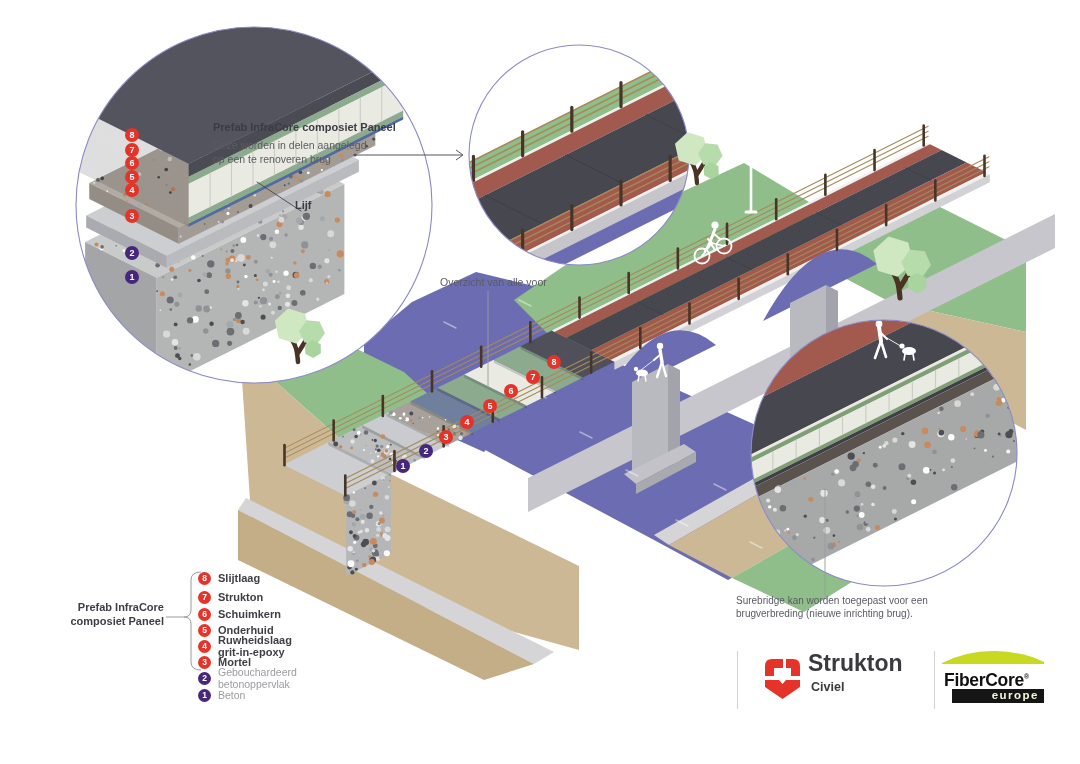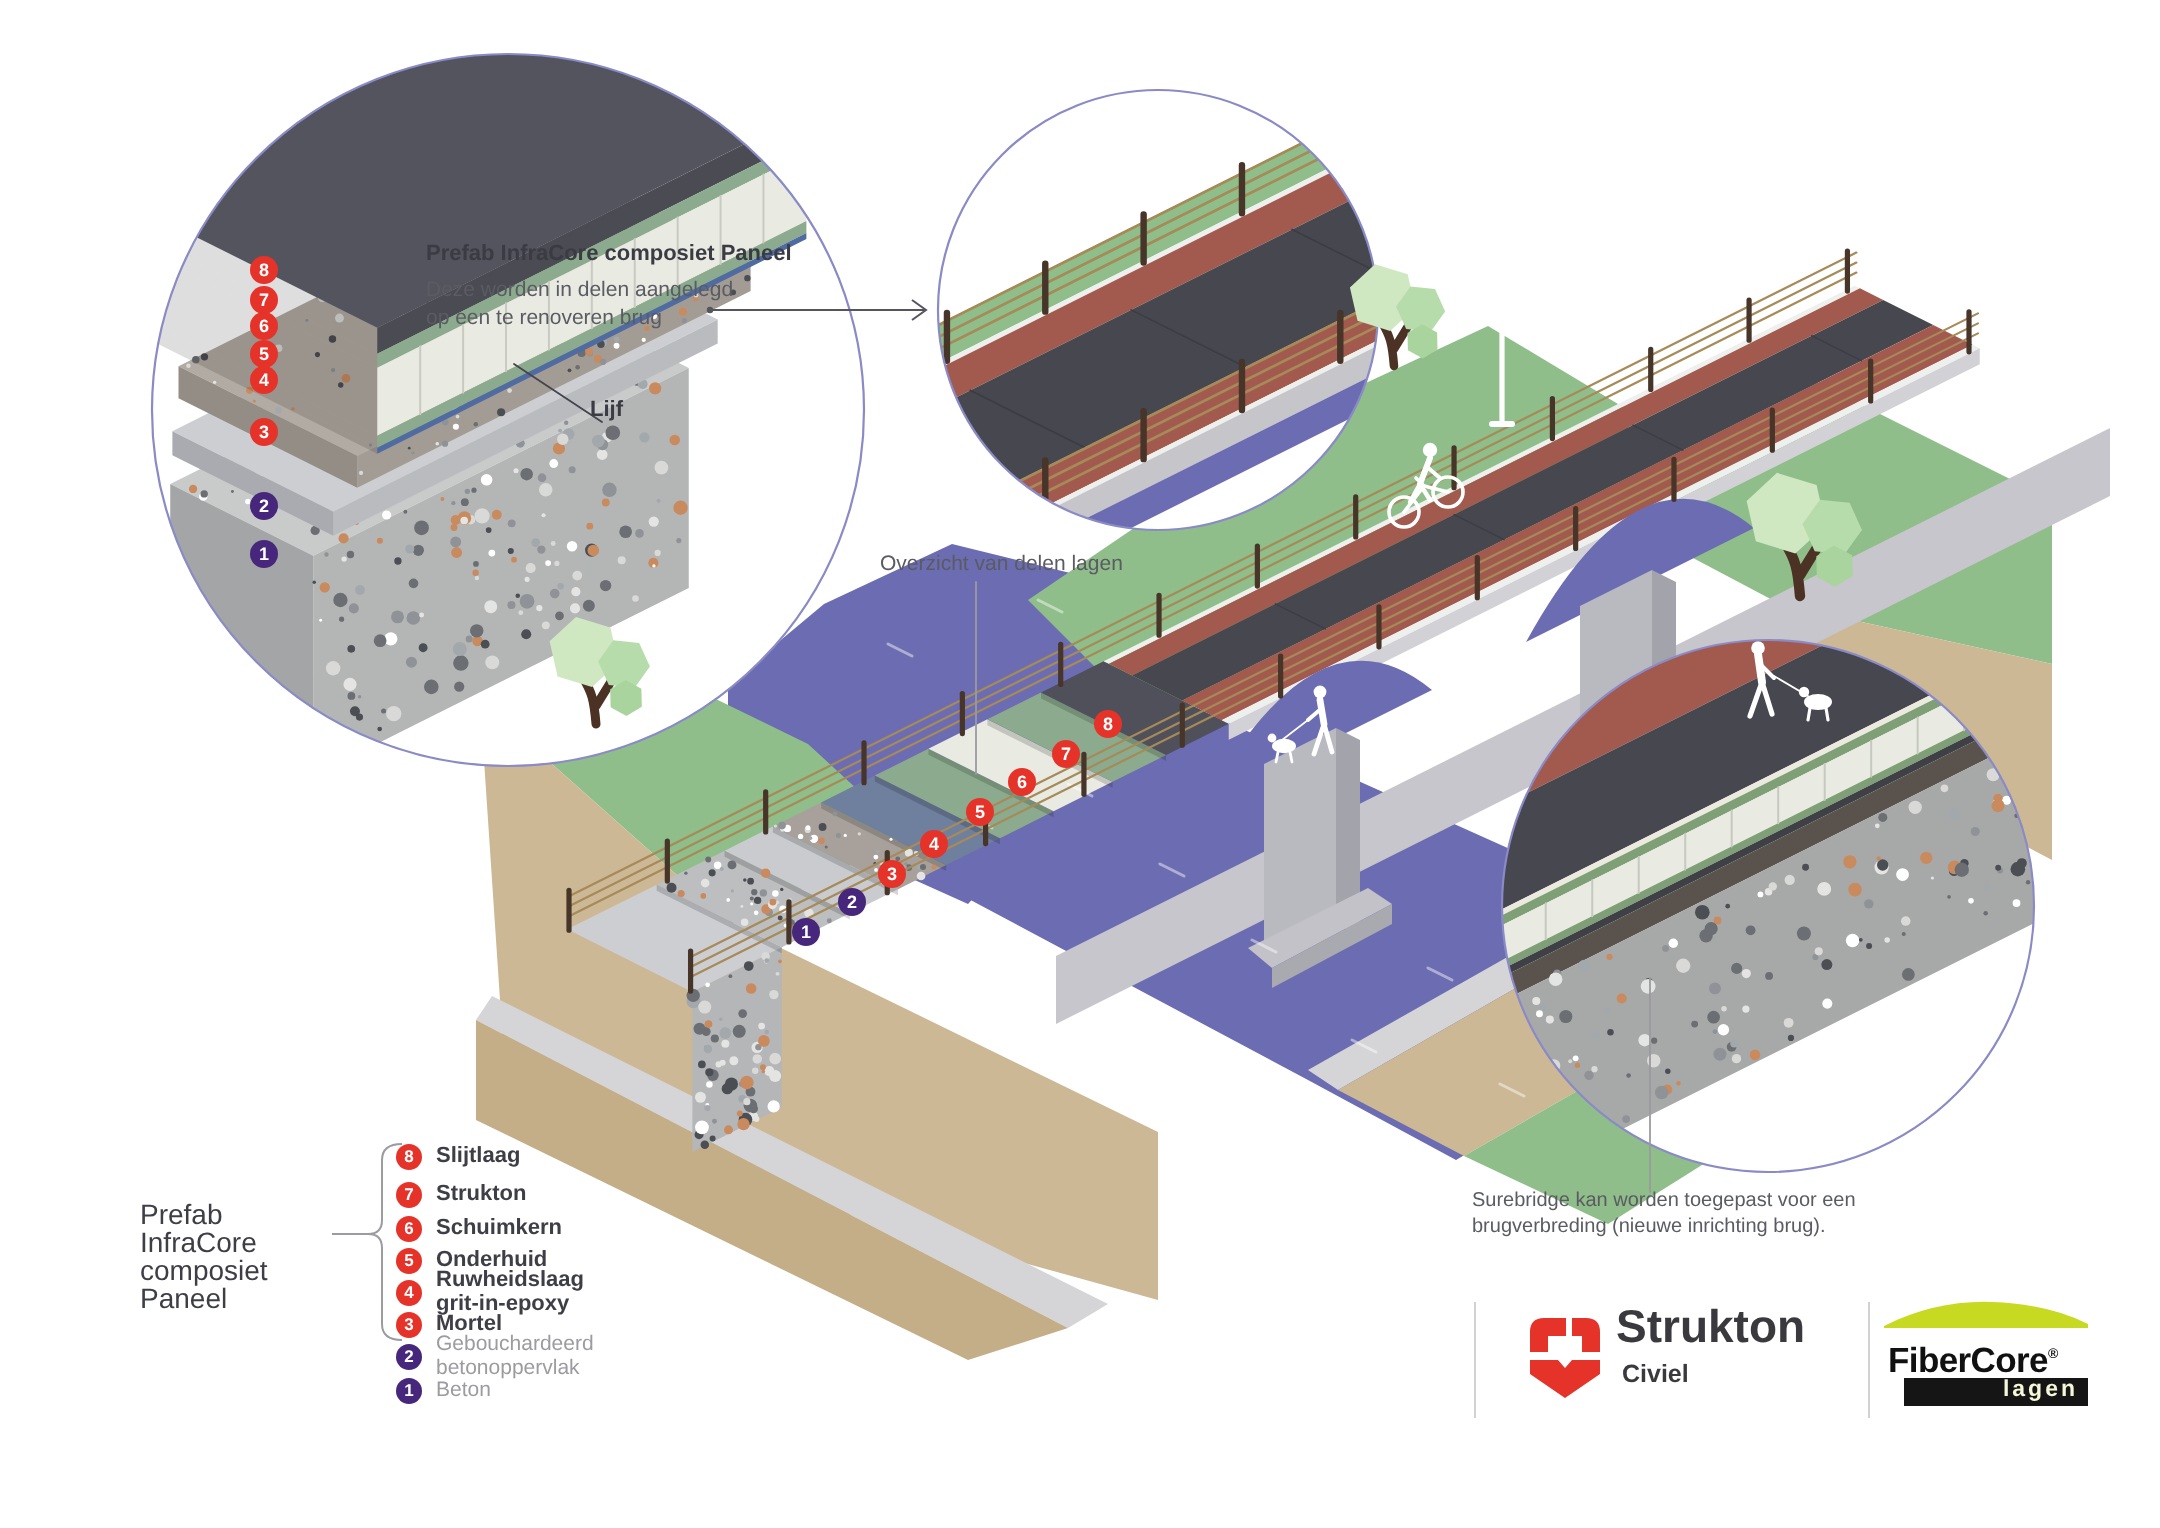--- a/index.html
+++ b/index.html
@@ -12,22 +12,22 @@
   .bdg{position:absolute;z-index:4;width:14px;height:14px;border-radius:50%;
        color:#fff;font-size:9px;font-weight:bold;line-height:14px;text-align:center;
        transform:translate(-50%,-50%);}
   
   #legend{position:absolute;left:184px;top:571px;z-index:3;}
   .leg-row{position:absolute;left:0;display:flex;align-items:center;height:14px;}
   .leg-bdg{width:13px;height:13px;border-radius:50%;color:#fff;font-size:8.5px;font-weight:bold;
            line-height:13px;text-align:center;flex:0 0 13px;}
   .leg-lab{margin-left:7px;font-size:11px;font-weight:bold;color:#3e3e46;}
   .leg-lab.muted{font-weight:normal;color:#9b9ba1;font-size:10.5px;}
-  #legend-title{position:absolute;left:56px;top:600px;width:94px;text-align:left;z-index:3;
-                font-size:14px;font-weight:normal;color:#3e3e46;line-height:14px;}
+  #legend-title{position:absolute;left:56px;top:600px;width:94px;text-align:right;z-index:3;
+                font-size:11px;font-weight:bold;color:#3e3e46;line-height:14px;}
   
   .divider{position:absolute;top:651px;width:1px;height:58px;background:#d2d2d5;z-index:3;}
   #sb{position:absolute;left:611px;top:653px;z-index:3;}
   #sb .name{font-size:20px;font-weight:bold;color:#55555a;letter-spacing:.3px;}
   #sb .tag{font-size:6.8px;color:#96969b;line-height:8.5px;margin-top:5px;}
   #strukton-name{position:absolute;left:794px;top:650px;font-size:23px;font-weight:bold;color:#3a3a3e;z-index:3;}
   #strukton-sub{position:absolute;left:797px;top:680px;font-size:12.5px;font-weight:bold;color:#3a3a3e;z-index:3;}
   #fc{position:absolute;left:928px;top:649px;width:102px;z-index:3;}
   #fc .fc-name{position:relative;font-size:17.5px;font-weight:bold;color:#111;
                letter-spacing:-.3px;padding-left:2px;line-height:17px;}
@@ -926,21 +926,21 @@
         <line x1="474" y1="291" x2="474" y2="387" stroke="#9a9aa0" stroke-width="0.9" stroke-linecap="round"></line>
         <line x1="811" y1="489" x2="811" y2="596" stroke="#9a9aa0" stroke-width="0.9" stroke-linecap="round"></line>
       </g>
 </svg>
 
 <div class="txt bold" style="left:199px;top:121px;font-size:11px;">Prefab InfraCore composiet Paneel</div>
 <div class="txt body" style="left:199px;top:139px;font-size:10.5px;">Deze worden in delen aangelegd</div>
 <div class="txt body" style="left:199px;top:153px;font-size:10.5px;">op een te renoveren brug</div>
 <div class="txt bold" style="left:281px;top:199px;font-size:11px;">Lijf</div>
 
-<div class="txt body" style="left:426px;top:276px;font-size:10.5px;">Overzicht van delen lagen</div>
+<div class="txt body" style="left:426px;top:276px;font-size:10.5px;">Overzicht van alle voor</div>
 
 <div class="txt body" style="left:722px;top:595px;font-size:10px;">Surebridge kan worden toegepast voor een</div>
 <div class="txt body" style="left:722px;top:608px;font-size:10px;">brugverbreding (nieuwe inrichting brug).</div>
 
 <div id="legend-title">
   <div>Prefab InfraCore</div>
   <div>composiet Paneel</div>
 </div>
 <svg class="txt" style="left:150px;top:566px;z-index:3;" width="46" height="108">
   <path d="M37,6 Q27,6 27,14 L27,44 Q27,51 20,51 L2,51 M20,51 Q27,51 27,58 L27,96 Q27,104 37,104" fill="none" stroke="#9b9ba1" stroke-width="1"></path>
@@ -990,21 +990,21 @@
   <path d="M5,25 H19 L22.5,29 L26,25 H40 V32 L22.5,44 L5,32 Z" fill="#e5332a"></path>
 </svg>
 <div id="strukton-name" class="txt">Strukton</div>
 <div id="strukton-sub" class="txt">Civiel</div>
 
 <div id="fc">
   <svg width="102" height="15">
     <path d="M0,14 Q26,1 54,2 Q82,3 102,13 L102,15 L0,15 Z" fill="#c7d920"></path>
   </svg>
   <div class="fc-name"><span>FiberCore</span><span class="fc-reg">®</span></div>
-  <div class="fc-bar">lagen</div>
+  <div class="fc-bar">europe</div>
 </div>
 
 <div class="bdg" style="left: 118px; top: 135px; background: rgb(229, 51, 42);">8</div>
     <div class="bdg" style="left: 118px; top: 150px; background: rgb(229, 51, 42);">7</div>
     <div class="bdg" style="left: 118px; top: 163px; background: rgb(229, 51, 42);">6</div>
     <div class="bdg" style="left: 118px; top: 177px; background: rgb(229, 51, 42);">5</div>
     <div class="bdg" style="left: 118px; top: 190px; background: rgb(229, 51, 42);">4</div>
     <div class="bdg" style="left: 118px; top: 216px; background: rgb(229, 51, 42);">3</div>
     <div class="bdg" style="left: 118px; top: 253px; background: rgb(70, 39, 123);">2</div>
     <div class="bdg" style="left: 118px; top: 277px; background: rgb(70, 39, 123);">1</div>

